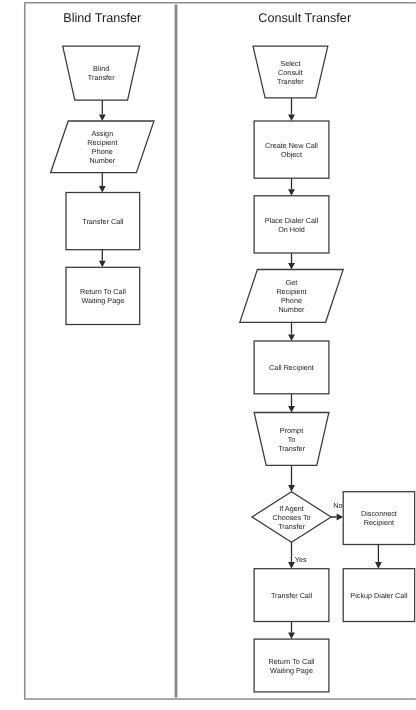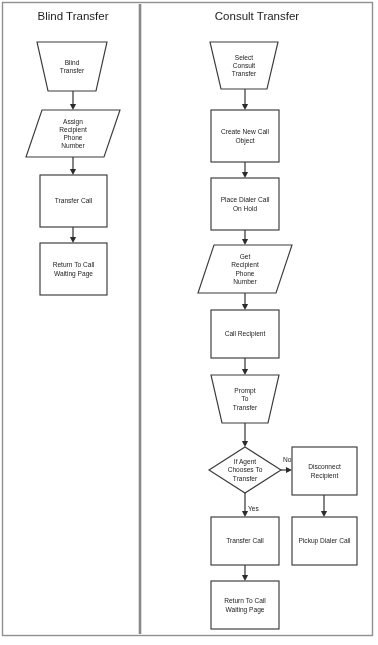--- a/index.html
+++ b/index.html
@@ -11,20 +11,21 @@
     width: 378px;
     height: 645px;
     font-family: "Liberation Sans", sans-serif;
     overflow: hidden;
   }
   #diagram-root {
     position: relative;
     width: 308px;
     height: 645px;
     background: #ffffff;
+    margin-left: 20px;
   }
   svg#flowchart {
     display: block;
     position: absolute;
     left: 0;
     top: 0;
   }
   .panel-frame {
     fill: #ffffff;
     stroke: #8f8f8f;

